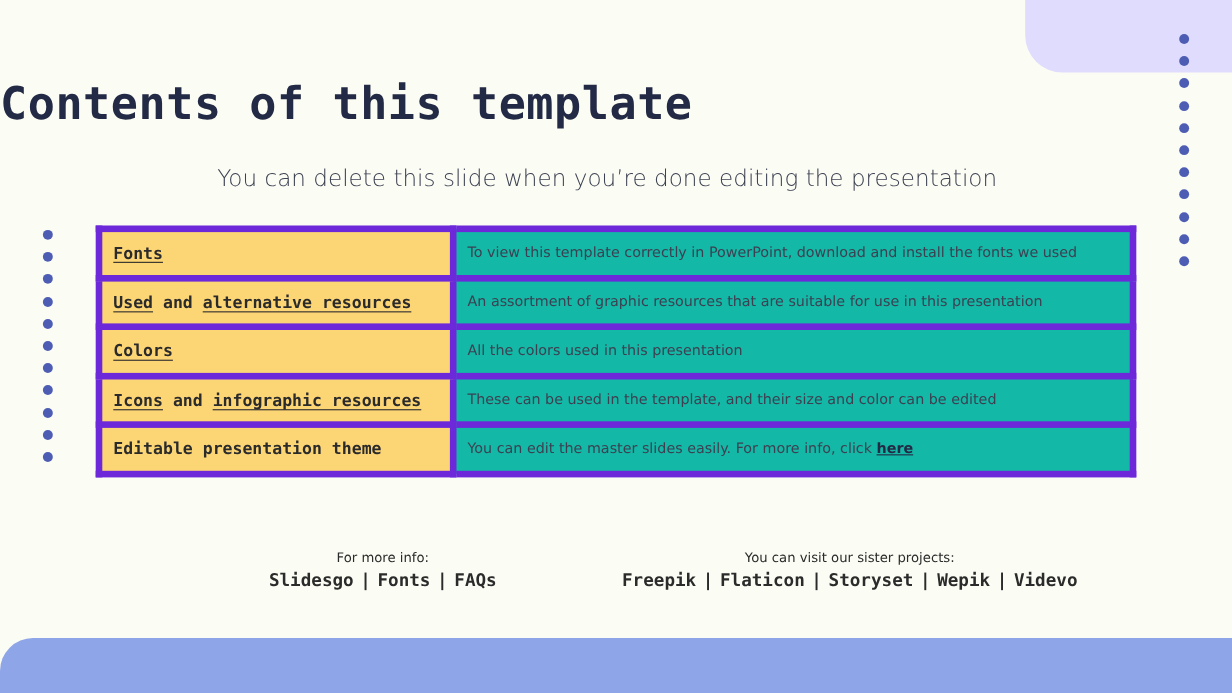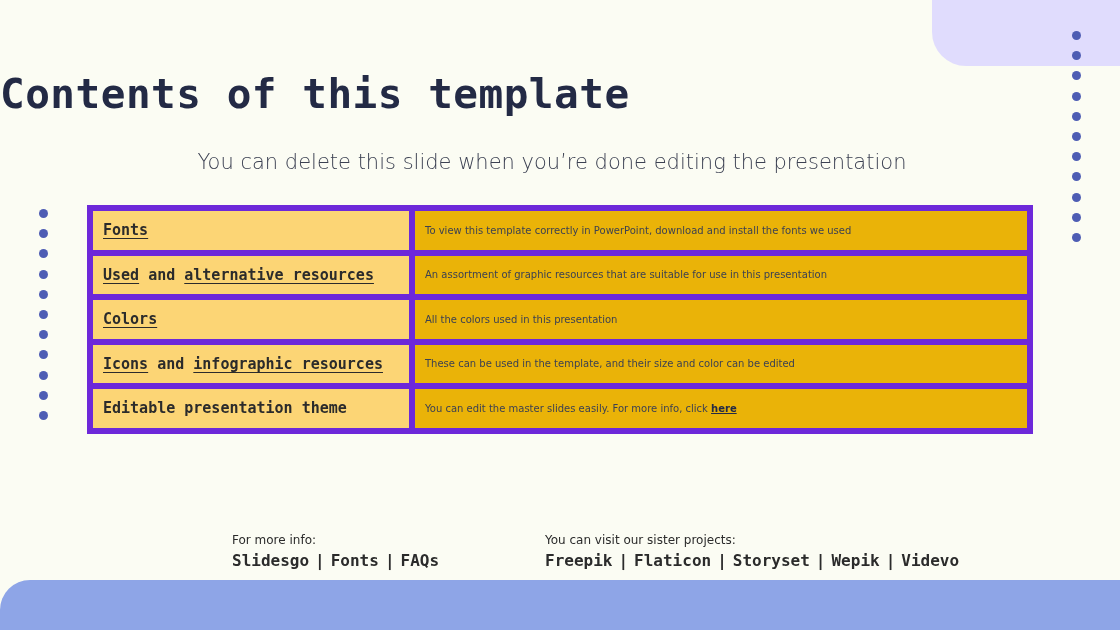--- a/index.html
+++ b/index.html
@@ -13,25 +13,25 @@
   .dots .dot { width: 9px; height: 9px; border-radius: 50%; background: #4e5db4; }
   .dots-right { left: 1072px; top: 31px; }
   .dots-left { left: 38.5px; top: 209px; }
 
   .title { position: absolute; left: 0; top: 70px; width: 1120px; font-family: "DejaVu Sans Mono", monospace; font-weight: bold; font-size: 41px; letter-spacing: 0.5px; color: #232a45; }
   .subtitle { position: absolute; left: 0; top: 150px; width: 1104px; text-align: center; font-family: "DejaVu Sans", sans-serif; font-size: 21px; font-weight: 300; color: #3c4152; }
 
   .contents-table { position: absolute; left: 87px; top: 205px; width: 946px; border-collapse: collapse; }
   .contents-table td { border: 6px solid #6d28d9; height: 44.5px; vertical-align: middle; }
   .contents-table td.label-cell { width: 322px; background: #fcd575; padding-left: 10px; font-family: "DejaVu Sans Mono", monospace; font-weight: bold; font-size: 15px; color: #2b2b2b; white-space: nowrap; }
-  .contents-table td.desc-cell { background: #eab308; padding-left: 10px; font-family: "DejaVu Sans", sans-serif; font-size: 10px; color: #3c4152; white-space: nowrap; }
+  .contents-table td.desc-cell { background: #14b8a6; padding-left: 10px; font-family: "DejaVu Sans", sans-serif; font-size: 13px; color: #3c4152; white-space: nowrap; }
   .u { text-decoration: underline; text-underline-offset: 3px; }
   .desc-cell .link { font-weight: bold; text-decoration: underline; color: #232a45; }
 
-  .footer-block { position: absolute; top: 533px; text-align: left; }
+  .footer-block { position: absolute; top: 500px; text-align: center; }
   .footer-block .caption { font-family: "DejaVu Sans", sans-serif; font-size: 12px; color: #2b2b2b; margin-bottom: 4px; }
   .footer-block .links { font-family: "DejaVu Sans Mono", monospace; font-weight: bold; font-size: 16px; color: #2b2b2b; }
   .footer-left { left: 232px; width: 232px; }
   .footer-right { left: 545px; width: 455px; }
   .links .sep { padding: 0 6px; }
 </style>
 </head>
 <body>
 
 <div class="corner-shape"></div>

